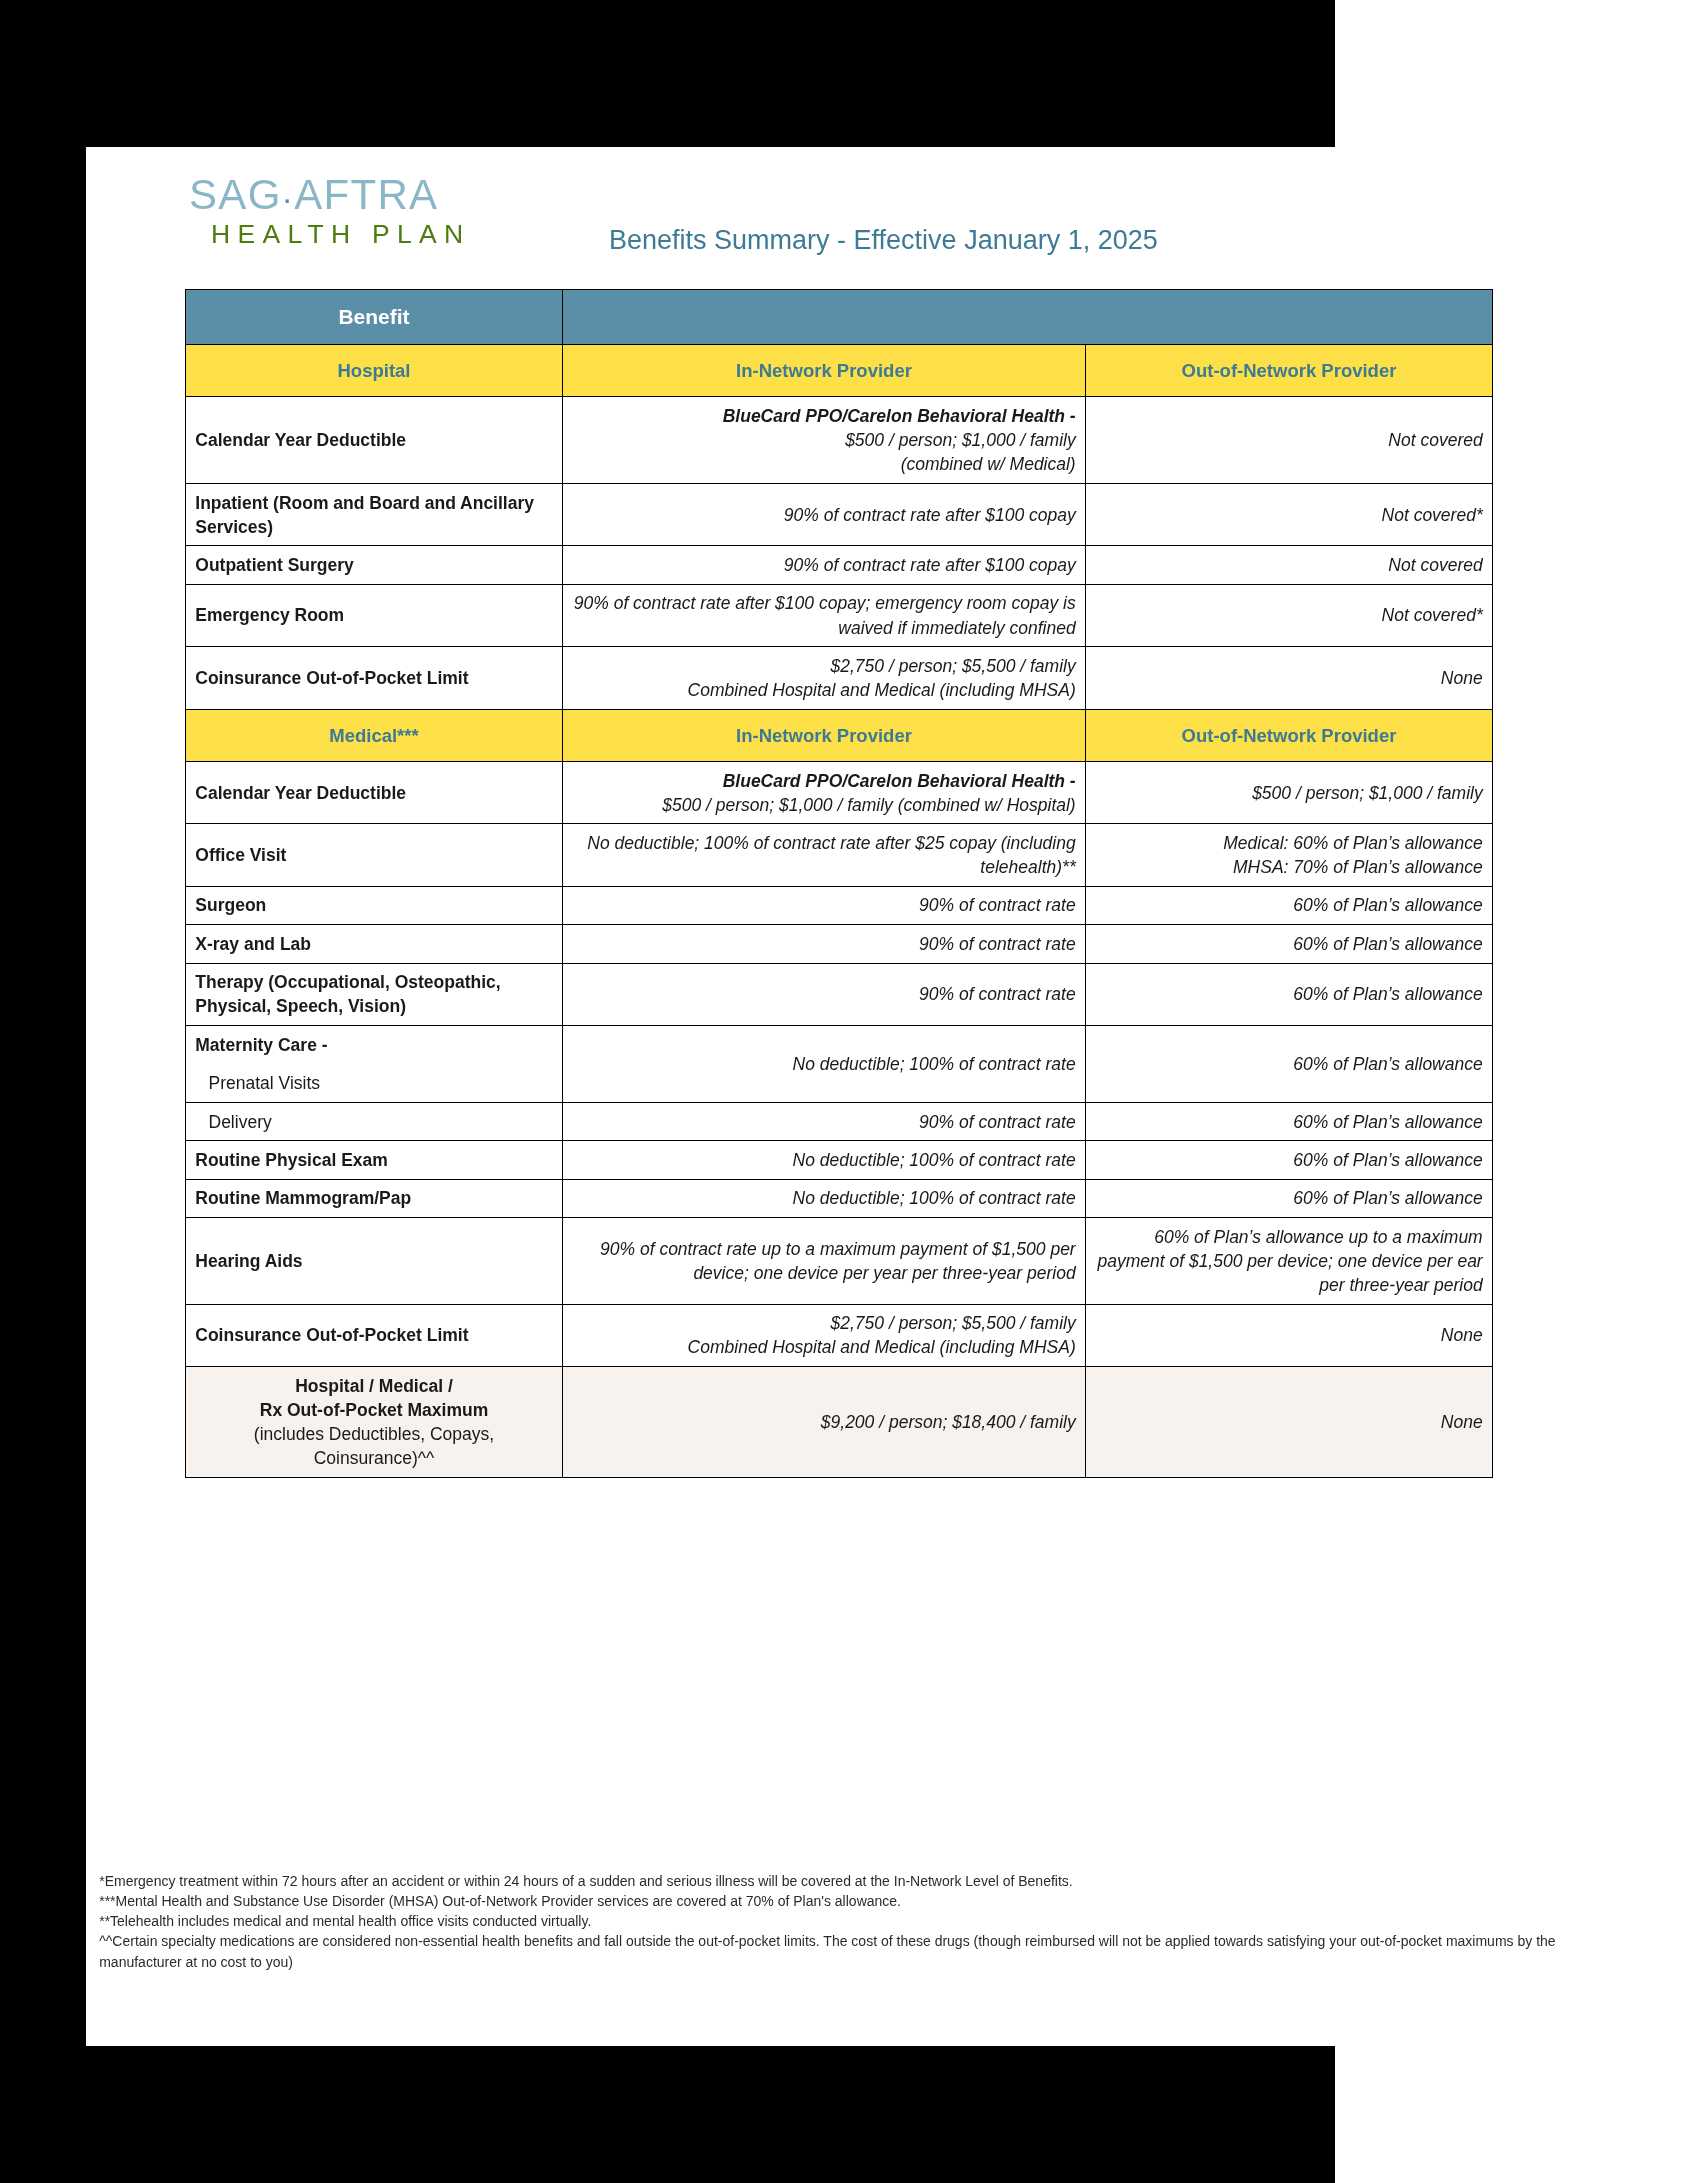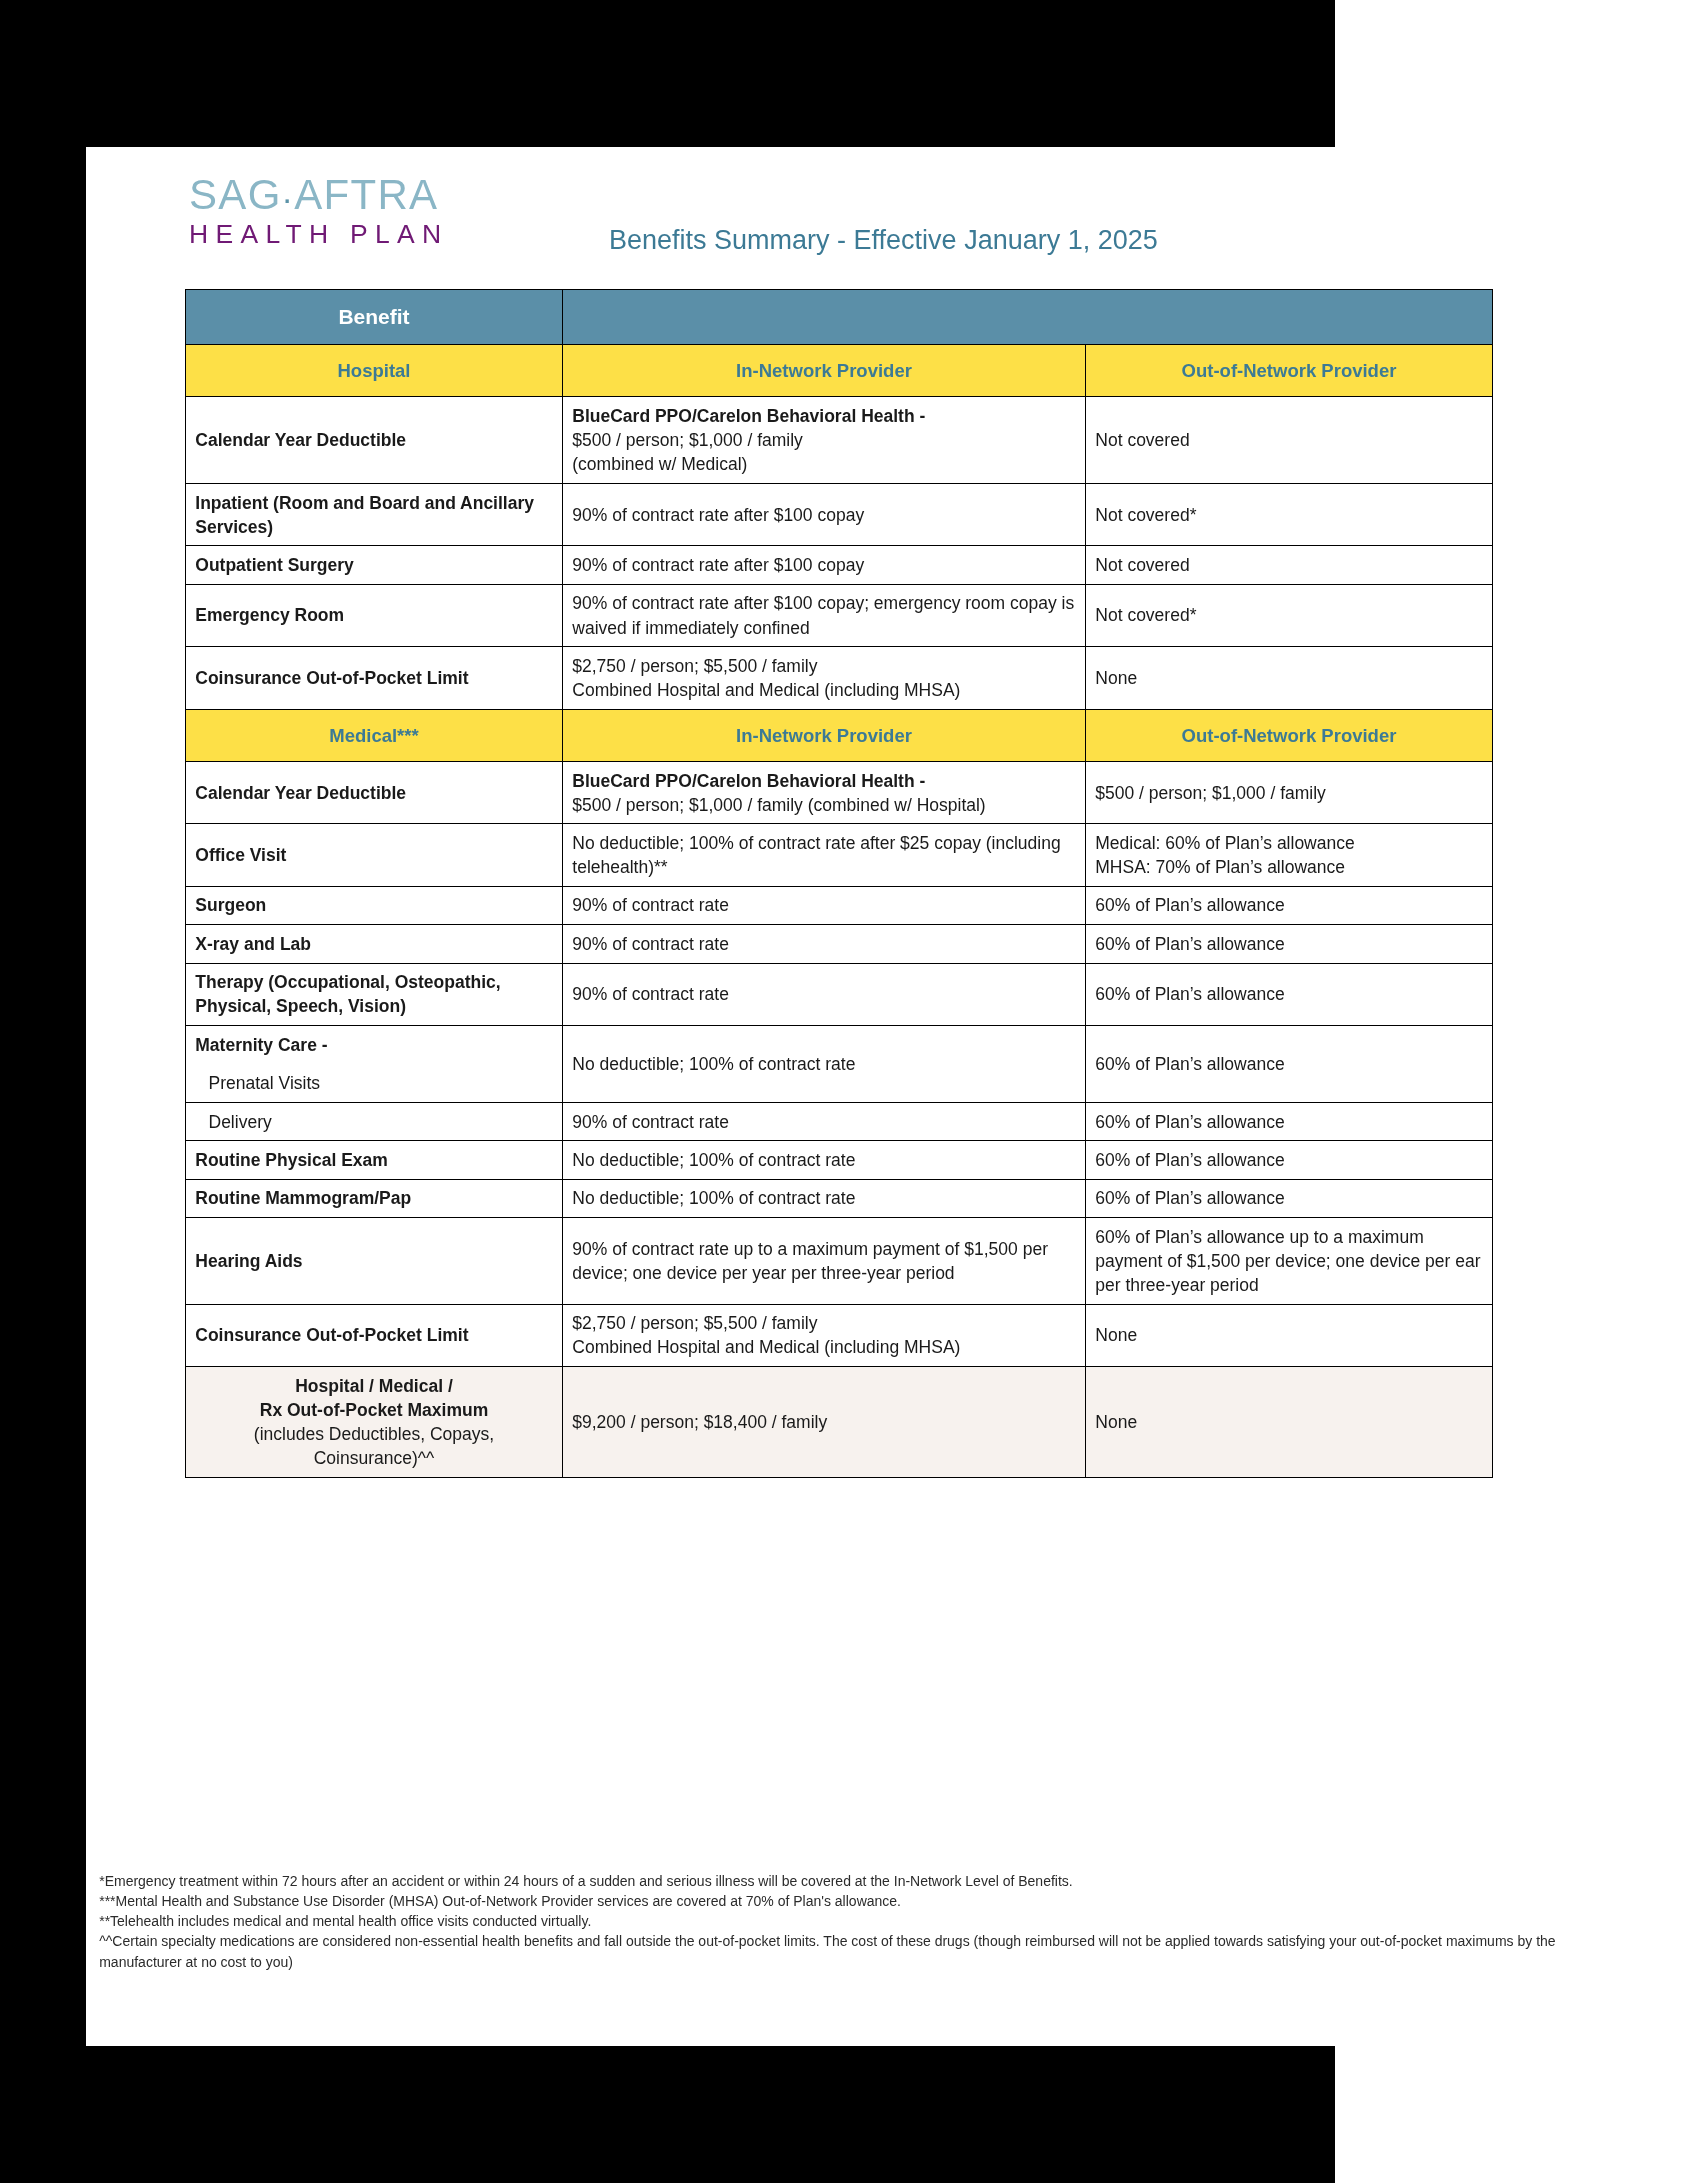--- a/index.html
+++ b/index.html
@@ -55,23 +55,24 @@
   }
   .logo-top .dot {
     color: #5b93a8;
     font-size: 34px;
     vertical-align: middle;
   }
   .logo-bottom {
     margin-top: 5.3px;
     font-size: 26.5px;
     letter-spacing: 7.3px;
-    color: #701a75;
+    color: #4d7c0f;
     font-weight: 400;
     white-space: nowrap;
+    margin-left: 22px;
   }
   .doc-title {
     position: absolute;
     left: 523px;
     top: 78px;
     font-size: 27px;
     color: #3c7a95;
     white-space: nowrap;
   }
 
@@ -123,21 +124,22 @@
   
   td.label {
     font-weight: bold;
     text-align: left;
   }
   td.label.indent {
     font-weight: normal;
     padding-left: 22.5px;
   }
   td.val {
-    text-align: left;
+    text-align: right;
+    font-style: italic;
   }
   td.val .lead {
     font-weight: bold;
   }
 
   
   tr.shaded td {
     background: #f7f2ee;
   }
   td.label.stack {

